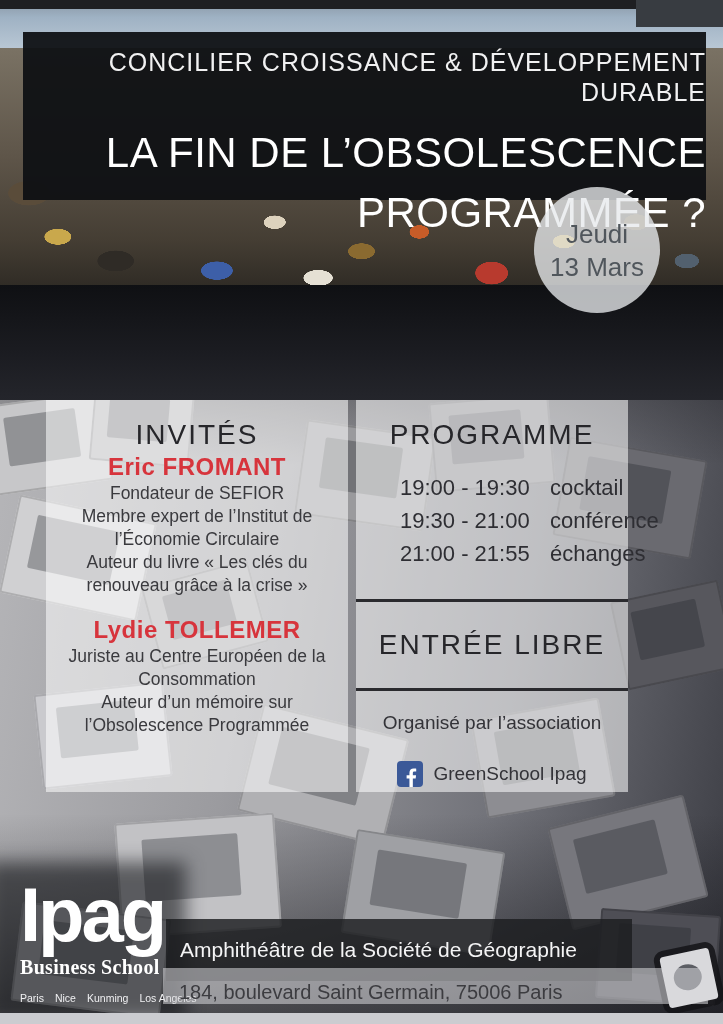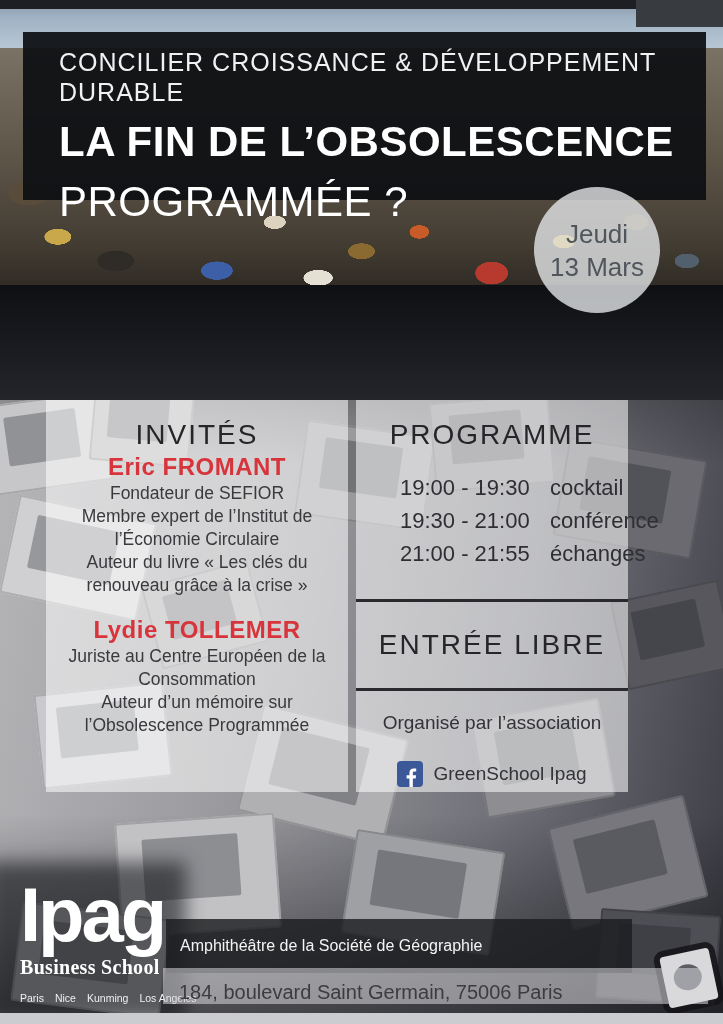--- a/index.html
+++ b/index.html
@@ -38,24 +38,24 @@
   .bg-darkband{position:absolute;left:0;top:285px;width:723px;height:115px;z-index:2;
     background:linear-gradient(180deg,#0f1013 0%,#1a1b20 55%,#24252b 100%);}
   .bg-logo-shade{position:absolute;left:-14px;top:862px;width:200px;height:158px;z-index:2;
     background:rgba(16,17,21,.58);filter:blur(9px);}
   .bg-fan{position:absolute;left:664px;top:952px;width:50px;height:52px;z-index:3;
     background:#d9d9dc;transform:rotate(-12deg);border-radius:4px;box-shadow:0 0 0 6px rgba(20,20,24,.85);}
   .bg-fan::after{content:"";position:absolute;left:10px;top:12px;width:28px;height:26px;
     background:#5c5e64;border-radius:50%;}
   
   .header-banner{position:absolute;left:23px;top:32px;width:683px;height:168px;z-index:5;
-    background:rgba(14,16,19,.94);color:#fff;box-sizing:border-box;padding:15px 0 0 36px;}
+    background:rgba(14,16,19,.94);color:#fff;box-sizing:border-box;padding:15px 0 0 36px;text-align:right;}
   .kicker{font-size:25px;line-height:30px;letter-spacing:1px;color:#f1f1f2;}
   .title-line{font-size:42px;line-height:52px;letter-spacing:.5px;font-weight:400;color:#fff;}
-  .title-line.l1{margin-top:9px;font-weight:bold;}
+  .title-line.l1{margin-top:20px;}
   .title-line.l2{margin-top:8px;}
   
   .date-badge{position:absolute;left:534px;top:187px;width:126px;height:126px;border-radius:50%;z-index:6;
     background:rgba(231,233,236,.78);display:flex;flex-direction:column;align-items:center;
     justify-content:center;color:#50565c;}
   .date-badge .day{font-size:26px;line-height:30px;}
   .date-badge .date{font-size:26px;line-height:30px;margin-top:3px;}
   
   .panel{position:absolute;top:400px;height:392px;background:rgba(255,255,255,.55);z-index:5;box-sizing:border-box;}
   .panel-left{left:46px;width:302px;text-align:center;color:#3a3a3e;}
@@ -78,23 +78,23 @@
   .org-line{font-size:19px;line-height:24px;color:#333338;}
   .fb-row{margin-top:24px;height:30px;display:flex;align-items:center;justify-content:center;cursor:pointer;}
   .fb-icon{width:26px;height:26px;border-radius:4px;background:#3b5998;display:inline-flex;
     align-items:flex-end;justify-content:center;margin-right:10px;overflow:hidden;}
   .org-name{font-size:19px;color:#333338;}
   
   .ipag-logo{position:absolute;left:20px;top:876px;z-index:6;color:#fff;}
   .ipag-word{font-size:76px;line-height:78px;font-weight:700;letter-spacing:-3px;}
   .ipag-sub{font-size:20px;line-height:22px;font-weight:700;margin-top:2px;letter-spacing:.3px;font-family:Liberation Serif, serif;}
   .ipag-cities{margin-top:14px;display:flex;gap:11px;font-size:10.5px;color:#f0f0f2;}
-  .venue-bar{position:absolute;left:166px;top:919px;width:466px;height:54px;z-index:6;
+  .venue-bar{position:absolute;left:166px;top:919px;width:466px;height:62px;z-index:6;
     background:rgba(28,29,32,.82);color:#f4f4f5;display:flex;align-items:center;
-    box-sizing:border-box;padding-left:14px;font-size:16px;}
+    box-sizing:border-box;padding-left:14px;font-size:21px;}
   .address-bar{position:absolute;left:163px;top:968px;width:545px;height:36px;z-index:6;
     background:rgba(216,216,220,.55);color:#3c3c40;display:flex;align-items:flex-end;
     box-sizing:border-box;padding-left:16px;font-size:20px;}
   .bottom-strip{position:absolute;left:0;top:1013px;width:723px;height:11px;background:#cbccd0;z-index:7;}
 </style>
 </head>
 <body>
 
 <div class="poster">
 

